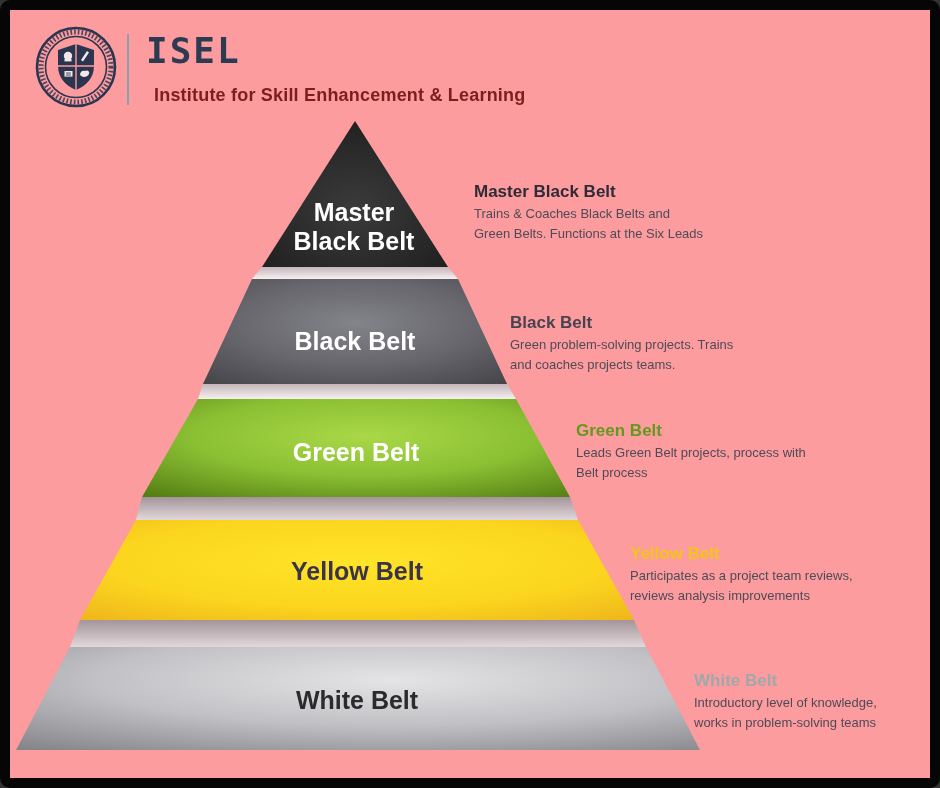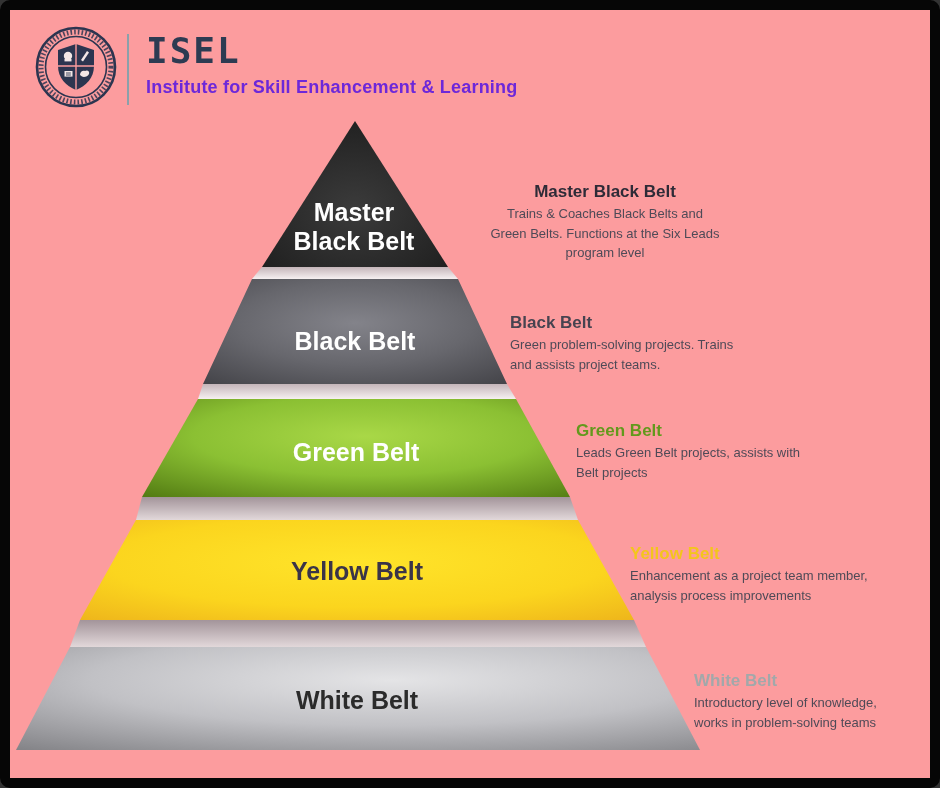--- a/index.html
+++ b/index.html
@@ -10,39 +10,39 @@
   }
   
   .logo{position:absolute;left:24px;top:15px;width:84px;height:84px;}
   .divider{position:absolute;left:117px;top:24px;width:2px;height:71px;background:#8BA0AA;}
   .brand-title{
     position:absolute;left:136px;top:20px;margin:0;
     font-family:"DejaVu Sans Mono",monospace;font-size:36px;font-weight:bold;
     letter-spacing:2px;color:#2D3B52;
   }
   .brand-subtitle{
-    position:absolute;left:136px;top:67px;margin:0;
-    font-size:18px;font-weight:bold;letter-spacing:.2px;color:#6d28d9;
+    position:absolute;left:136px;top:67px;margin:8px;
+    font-size:18px;font-weight:bold;letter-spacing:.2px;color:#7f1d1d;
   }
   
   .pyramid-svg{position:absolute;left:0;top:0;width:920px;height:768px;}
   .lvl-label{
     font-family:"Liberation Sans",sans-serif;font-weight:bold;font-size:25px;
     text-anchor:middle;
   }
   
   .desc{position:absolute;color:#4F4A57;}
   .desc h3{margin:0 0 2px 0;font-size:17px;font-weight:bold;line-height:20px;}
   .desc .line{font-size:13px;line-height:19.5px;}
   .h-1{color:#2E2B37;}
   .h-2{color:#474350;}
   .h-3{color:#63991C;}
   .h-4{color:#F3C51C;}
   .h-5{color:#A2A8AA;}
-  .d-1{left:440px;top:172px;width:310px;text-align:center;}
+  .d-1{left:464px;top:172px;width:310px;}
   .d-2{left:500px;top:303px;width:310px;}
   .d-3{left:566px;top:411px;width:310px;}
   .d-4{left:620px;top:534px;width:310px;}
   .d-5{left:684px;top:661px;width:250px;}
 </style>
 </head>
 <body>
 
 <div class="frame">
 
@@ -121,39 +121,38 @@
     <text class="lvl-label" x="355" y="350" fill="#FFFFFF">Black Belt</text>
     <text class="lvl-label" x="356" y="461" fill="#FFFFFF">Green Belt</text>
     <text class="lvl-label" x="357" y="580" fill="#3A3448">Yellow Belt</text>
     <text class="lvl-label" x="357" y="709" fill="#2B2B2B">White Belt</text>
   </svg>
 
   <div class="desc d-1">
     <h3 class="h-1">Master Black Belt</h3>
     <div class="line">Trains &amp; Coaches Black Belts and</div>
     <div class="line">Green Belts. Functions at the Six Leads</div>
-    <div class="line">program level</div>
   </div>
 
   <div class="desc d-2">
     <h3 class="h-2">Black Belt</h3>
     <div class="line">Green problem-solving projects. Trains</div>
-    <div class="line">and assists project teams.</div>
+    <div class="line">and coaches projects teams.</div>
   </div>
 
   <div class="desc d-3">
     <h3 class="h-3">Green Belt</h3>
-    <div class="line">Leads Green Belt projects, assists with</div>
-    <div class="line">Belt projects</div>
+    <div class="line">Leads Green Belt projects, process with</div>
+    <div class="line">Belt process</div>
   </div>
 
   <div class="desc d-4">
     <h3 class="h-4">Yellow Belt</h3>
-    <div class="line">Enhancement as a project team member,</div>
-    <div class="line">analysis process improvements</div>
+    <div class="line">Participates as a project team reviews,</div>
+    <div class="line">reviews analysis improvements</div>
   </div>
 
   <div class="desc d-5">
     <h3 class="h-5">White Belt</h3>
     <div class="line">Introductory level of knowledge,</div>
     <div class="line">works in problem-solving teams</div>
   </div>
 
 </div>
 

